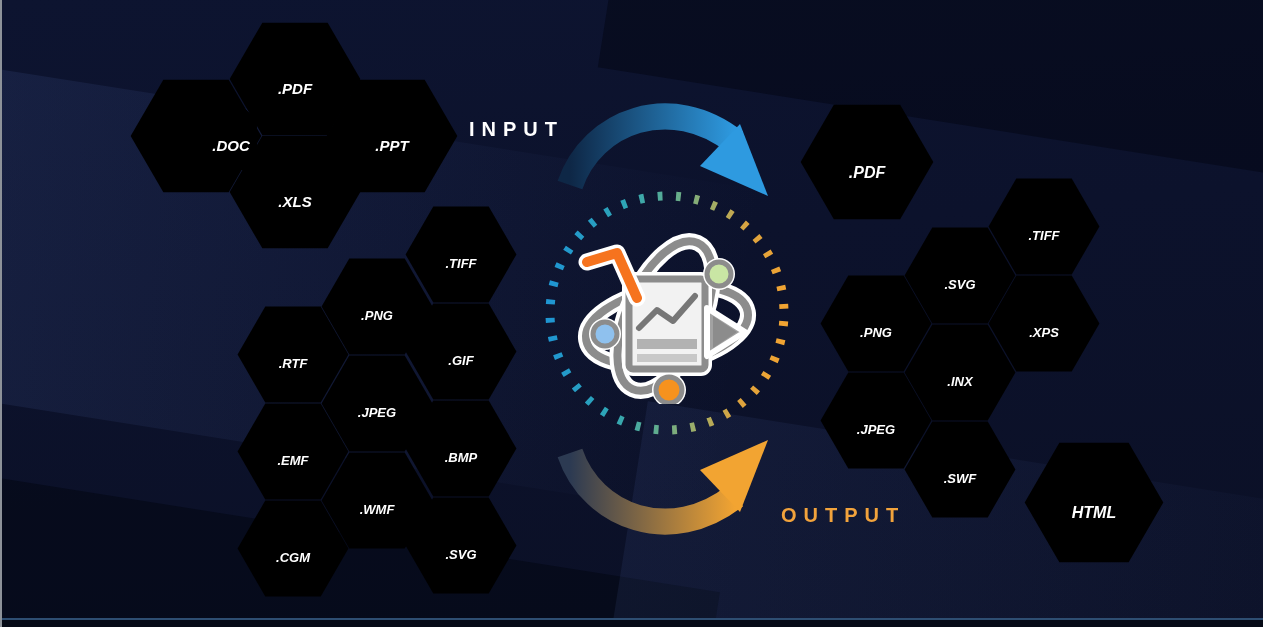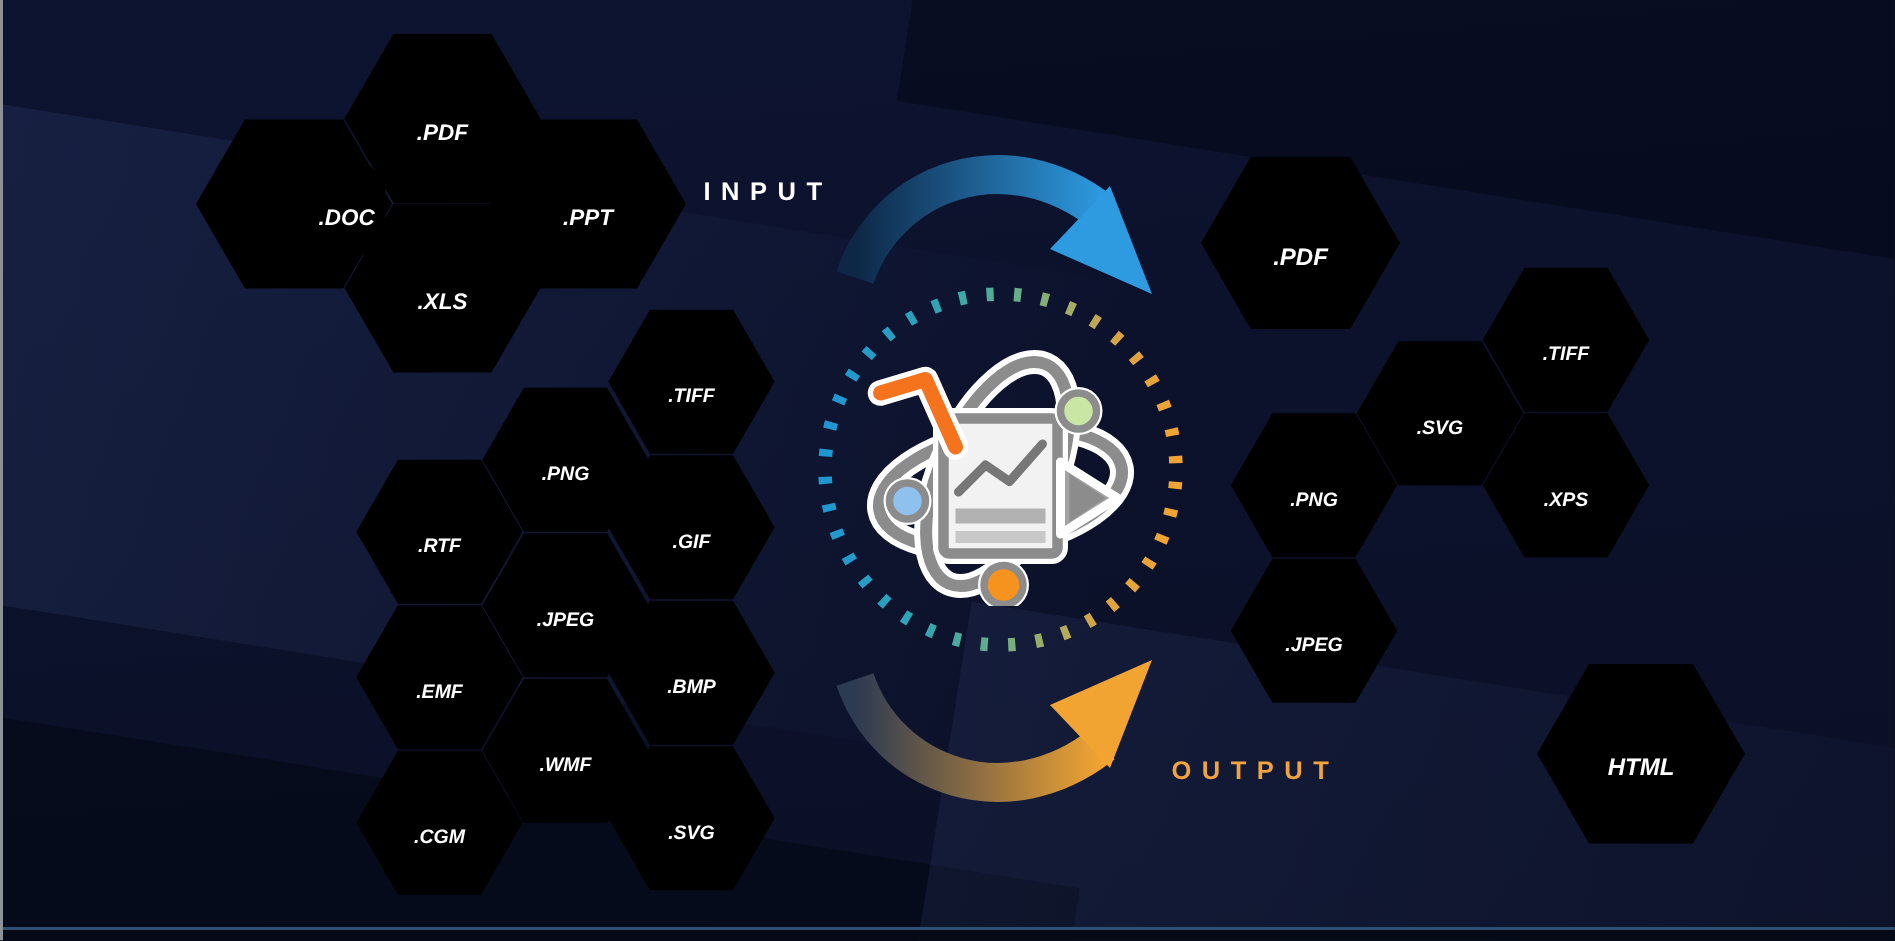--- a/index.html
+++ b/index.html
@@ -27,21 +27,21 @@
   .ficon svg{display:block;width:100%;height:100%;}
   .flabel{
     position:absolute;left:0;right:0;top:52%;text-align:center;
     color:#fff;font-weight:bold;letter-spacing:0px;
     text-shadow:0 1px 1px rgba(0,0,0,.25);
   }
   .sz-big{width:52px;height:68px;}   .sz-big .flabel{font-size:15px;}
   .sz-sml{width:44px;height:58px;}   .sz-sml .flabel{font-size:13px;}
   .sz-xl {width:56px;height:73px;}   .sz-xl  .flabel{font-size:16px;}
 
-  .io-label{position:absolute;font-weight:bold;font-size:17px;letter-spacing:7px;}
+  .io-label{position:absolute;font-weight:bold;font-size:20px;letter-spacing:7px;}
   #input-label{left:467px;top:118px;color:#ffffff;}
   #output-label{left:779px;top:504px;color:#f2a33c;}
 
   .abs{position:absolute;}
 </style>
 </head>
 <body>
 
 <div id="stage">
 
@@ -280,29 +280,51 @@
     <svg class="outline" viewBox="0 0 200 173" preserveAspectRatio="none">
         <use href="#hexpoly"></use>
       </svg>
     <div class="ficon sz-sml" style="color: rgb(247, 148, 30);">
       <svg viewBox="0 0 58 76">
           <use href="#fileshape"></use>
         </svg>
       <span class="flabel">.XPS</span>
     </div>
   </div>
+  <div class="hex hex-out" style="left:902px;top:324px;width:112px;height:97px">
+    <svg class="outline" viewBox="0 0 200 173" preserveAspectRatio="none">
+        <use href="#hexpoly"></use>
+      </svg>
+    <div class="ficon sz-sml" style="color: rgb(92, 184, 67);">
+      <svg viewBox="0 0 58 76">
+          <use href="#fileshape"></use>
+        </svg>
+      <span class="flabel">.INX</span>
+    </div>
+  </div>
   <div class="hex hex-out" style="left:818px;top:372px;width:112px;height:97px">
     <svg class="outline" viewBox="0 0 200 173" preserveAspectRatio="none">
         <use href="#hexpoly"></use>
       </svg>
     <div class="ficon sz-sml" style="color: rgb(158, 43, 158);">
       <svg viewBox="0 0 58 76">
           <use href="#fileshape"></use>
         </svg>
       <span class="flabel">.JPEG</span>
+    </div>
+  </div>
+  <div class="hex hex-out" style="left:902px;top:421px;width:112px;height:97px">
+    <svg class="outline" viewBox="0 0 200 173" preserveAspectRatio="none">
+        <use href="#hexpoly"></use>
+      </svg>
+    <div class="ficon sz-sml" style="color: rgb(240, 90, 40);">
+      <svg viewBox="0 0 58 76">
+          <use href="#fileshape"></use>
+        </svg>
+      <span class="flabel">.SWF</span>
     </div>
   </div>
   <div class="hex hex-out" style="left:1022px;top:442px;width:140px;height:121px">
     <svg class="outline" viewBox="0 0 200 173" preserveAspectRatio="none">
         <use href="#hexpoly"></use>
       </svg>
     <div class="ficon sz-xl" style="color: rgb(32, 132, 201);">
       <svg viewBox="0 0 58 76">
           <use href="#fileshape"></use>
         </svg>

